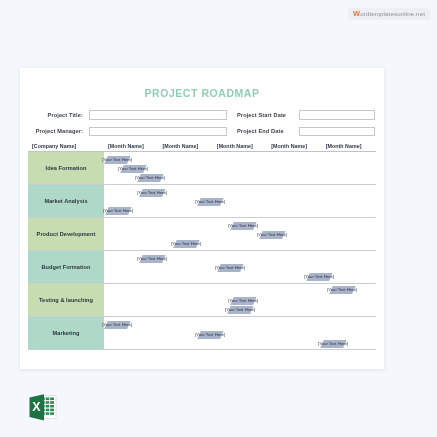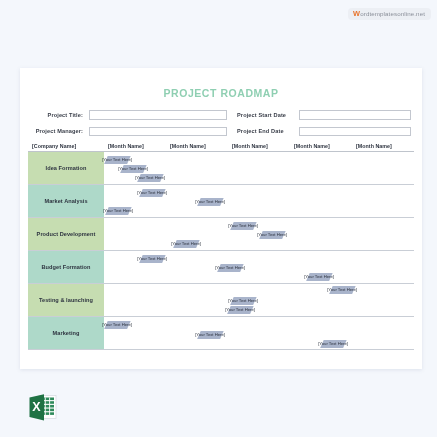--- a/index.html
+++ b/index.html
@@ -34,21 +34,21 @@
     color: #e8742c;
     font-weight: bold;
     font-size: 7.4px;
   }
 
   
   #doc-card {
     position: absolute;
     left: 20px;
     top: 68px;
-    width: 402px;
+    width: 364px;
     height: 301px;
     background: #ffffff;
     box-shadow: 0 1px 4px rgba(80,95,130,.13);
   }
 
   #doc-title {
     text-align: center;
     color: #8fcfb2;
     font-size: 10.5px;
     font-weight: bold;

